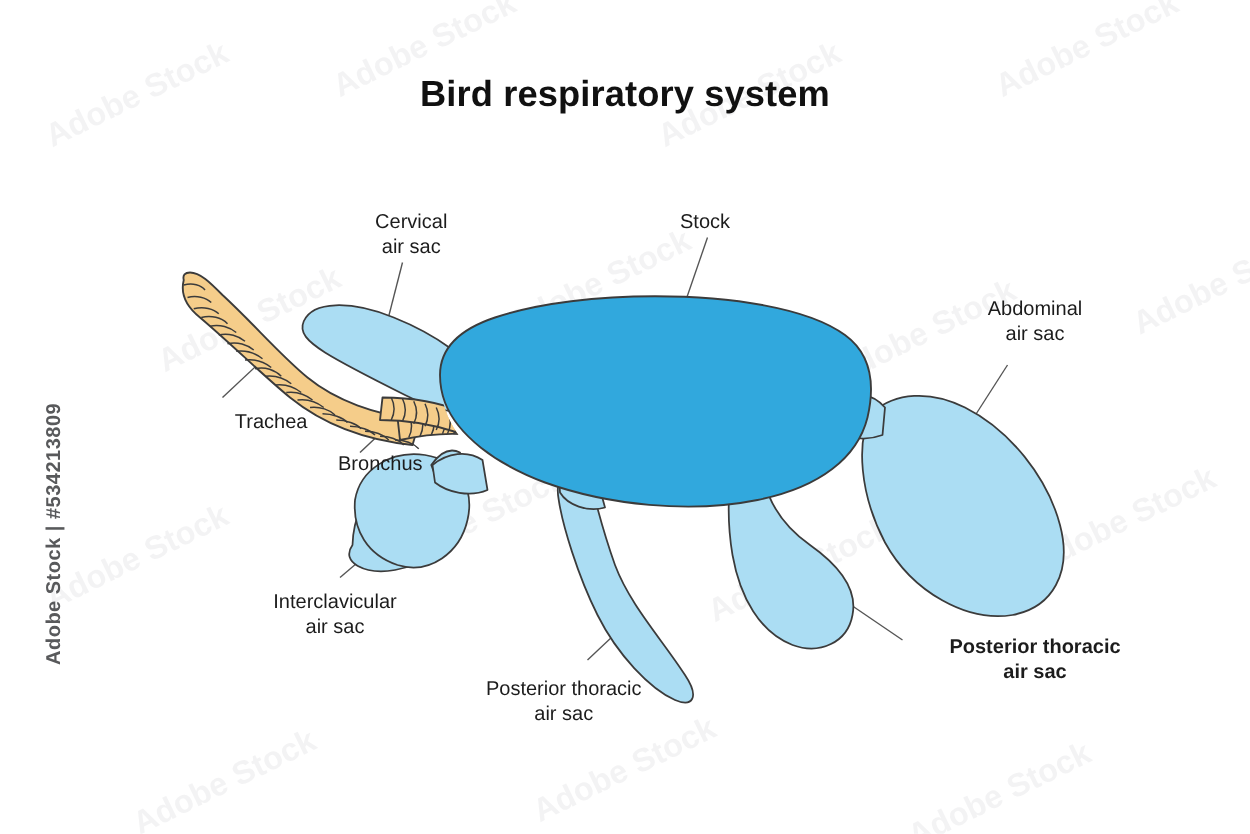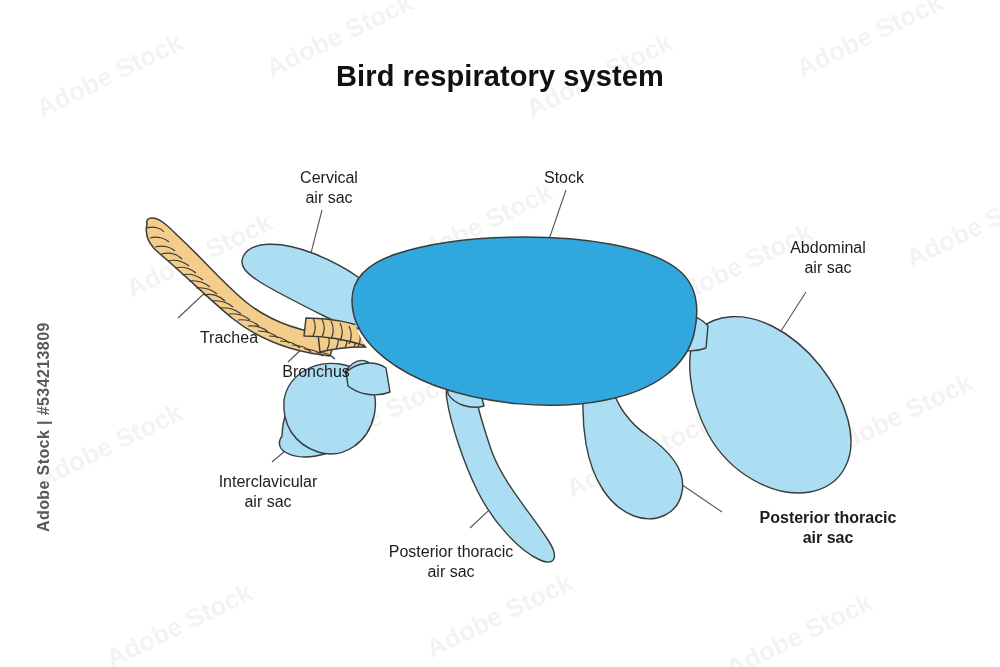--- a/index.html
+++ b/index.html
@@ -34,21 +34,21 @@
     color: #111111;
   }
   .anno {
     position: absolute;
     font-size: 16px;
     line-height: 1.28;
     color: #1c1c1c;
     white-space: pre;
   }
   .anno.center { text-align: center; }
-  .anno.left   { text-align: center; margin-left: 48px; }
+  .anno.left   { text-align: right; }
   .watermark-vert {
     position: absolute;
     left: -86px;
     top: 393px;
     width: 260px;
     transform: rotate(-90deg);
     transform-origin: 50% 50%;
     font-size: 16px;
     font-weight: bold;
     color: #58595b;

